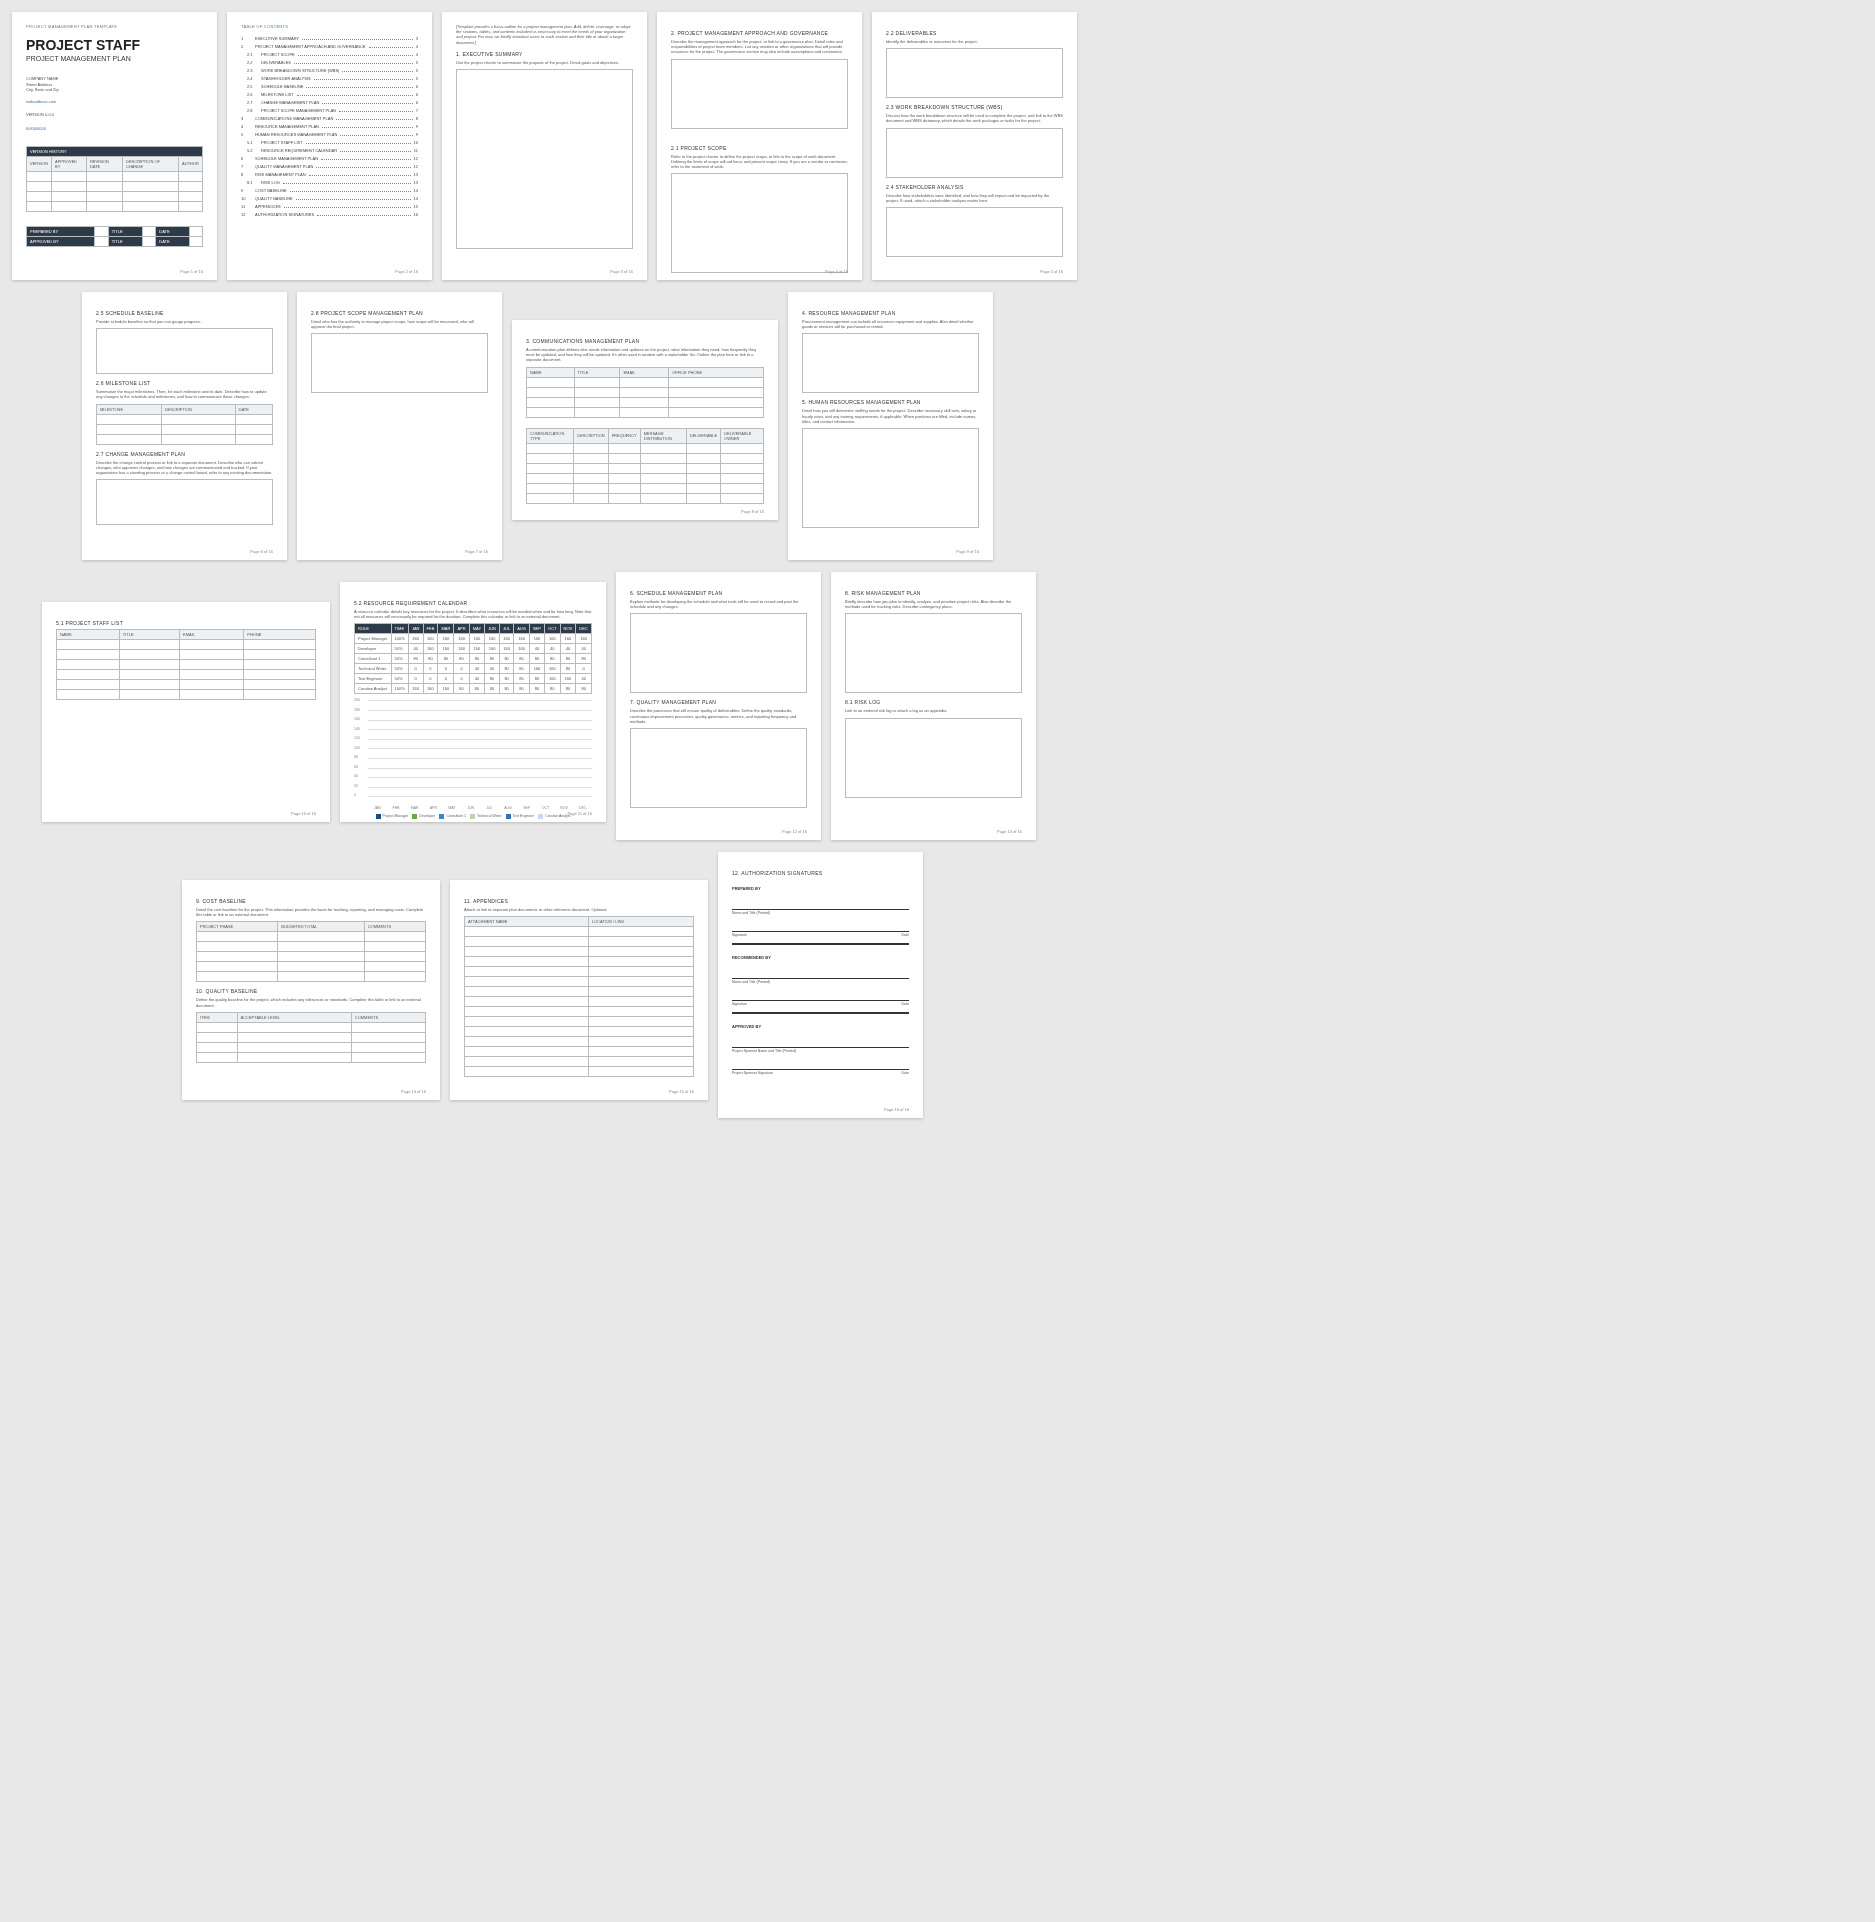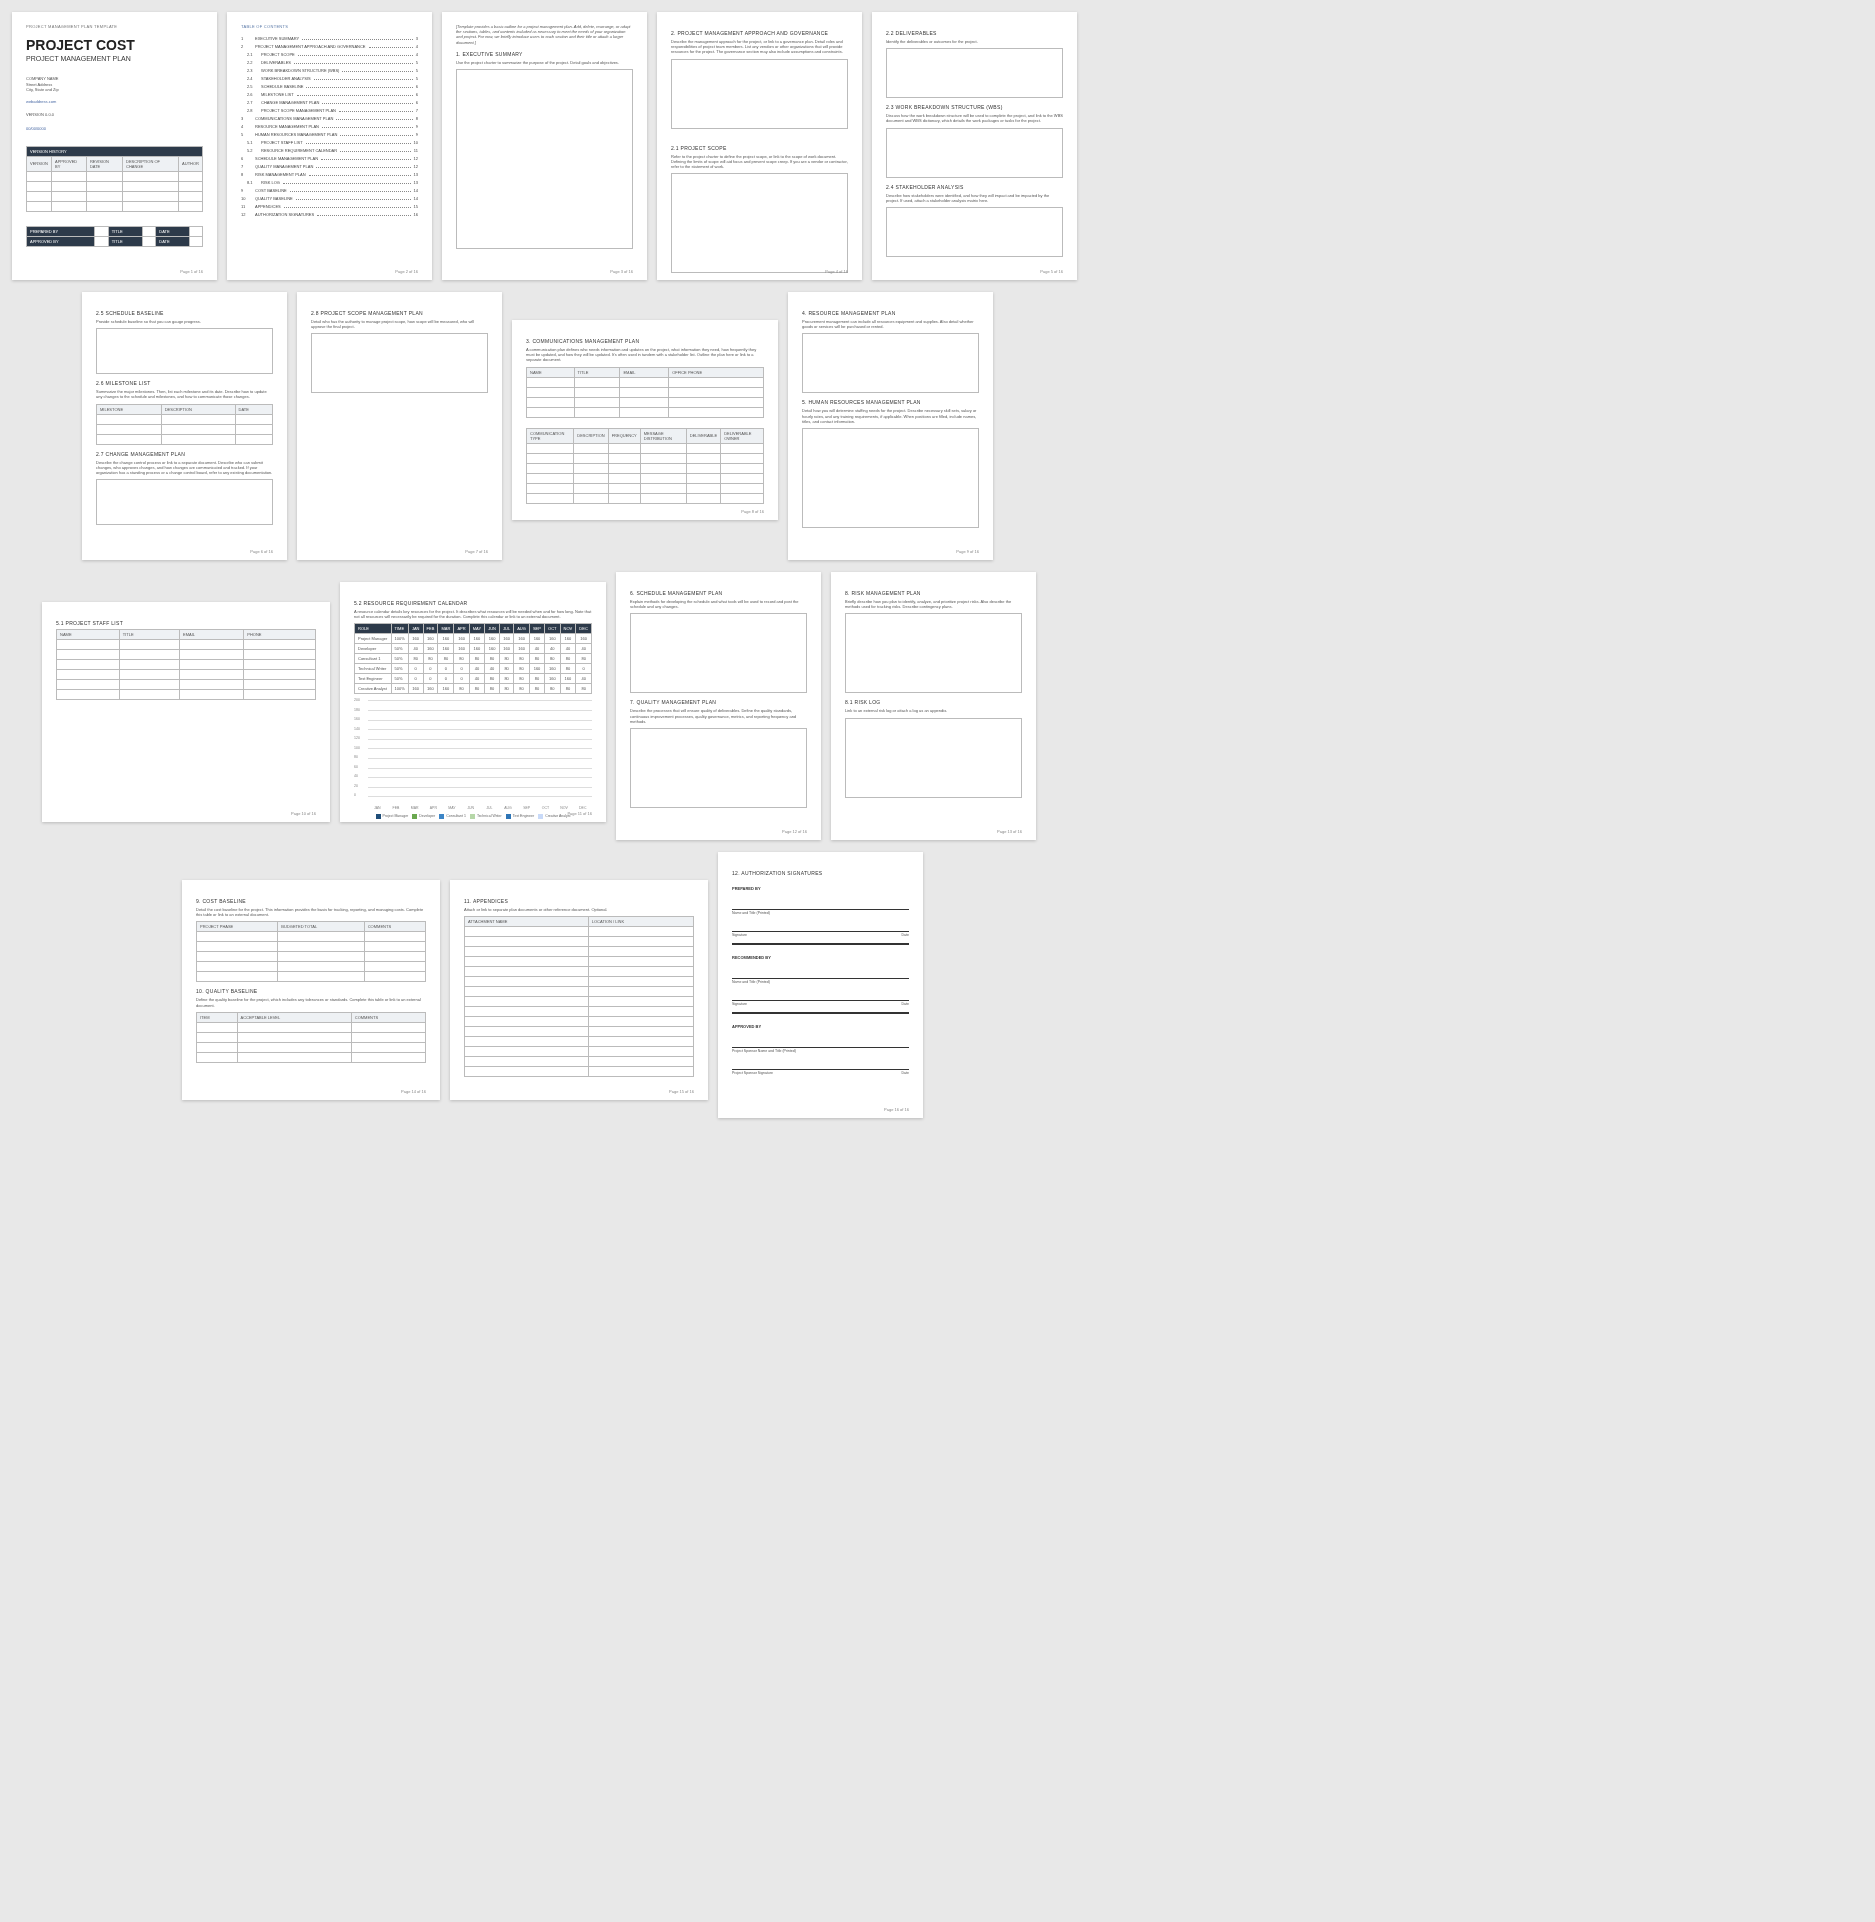--- a/index.html
+++ b/index.html
@@ -45,21 +45,21 @@
 </style>
 </head>
 <body>
 
 <div class="canvas">
 
 <div class="row">
 
   <div class="page" style="width:205px;height:268px;">
     <div class="mini-h">PROJECT MANAGEMENT PLAN TEMPLATE</div>
-    <h1>PROJECT COST</h1>
+    <h1>PROJECT STAFF</h1>
     <h2>PROJECT MANAGEMENT PLAN</h2>
     <div class="tiny">
       <div>COMPANY NAME</div>
       <div>Street Address</div>
       <div>City, State and Zip</div>
       <div style="margin-top:6px;"><a>webaddress.com</a></div>
       <div style="margin-top:8px;">VERSION 0.0.0</div>
       <div style="margin-top:8px;color:#4a6aa5;">00/00/0000</div>
     </div>
     <div style="margin-top:14px;">

